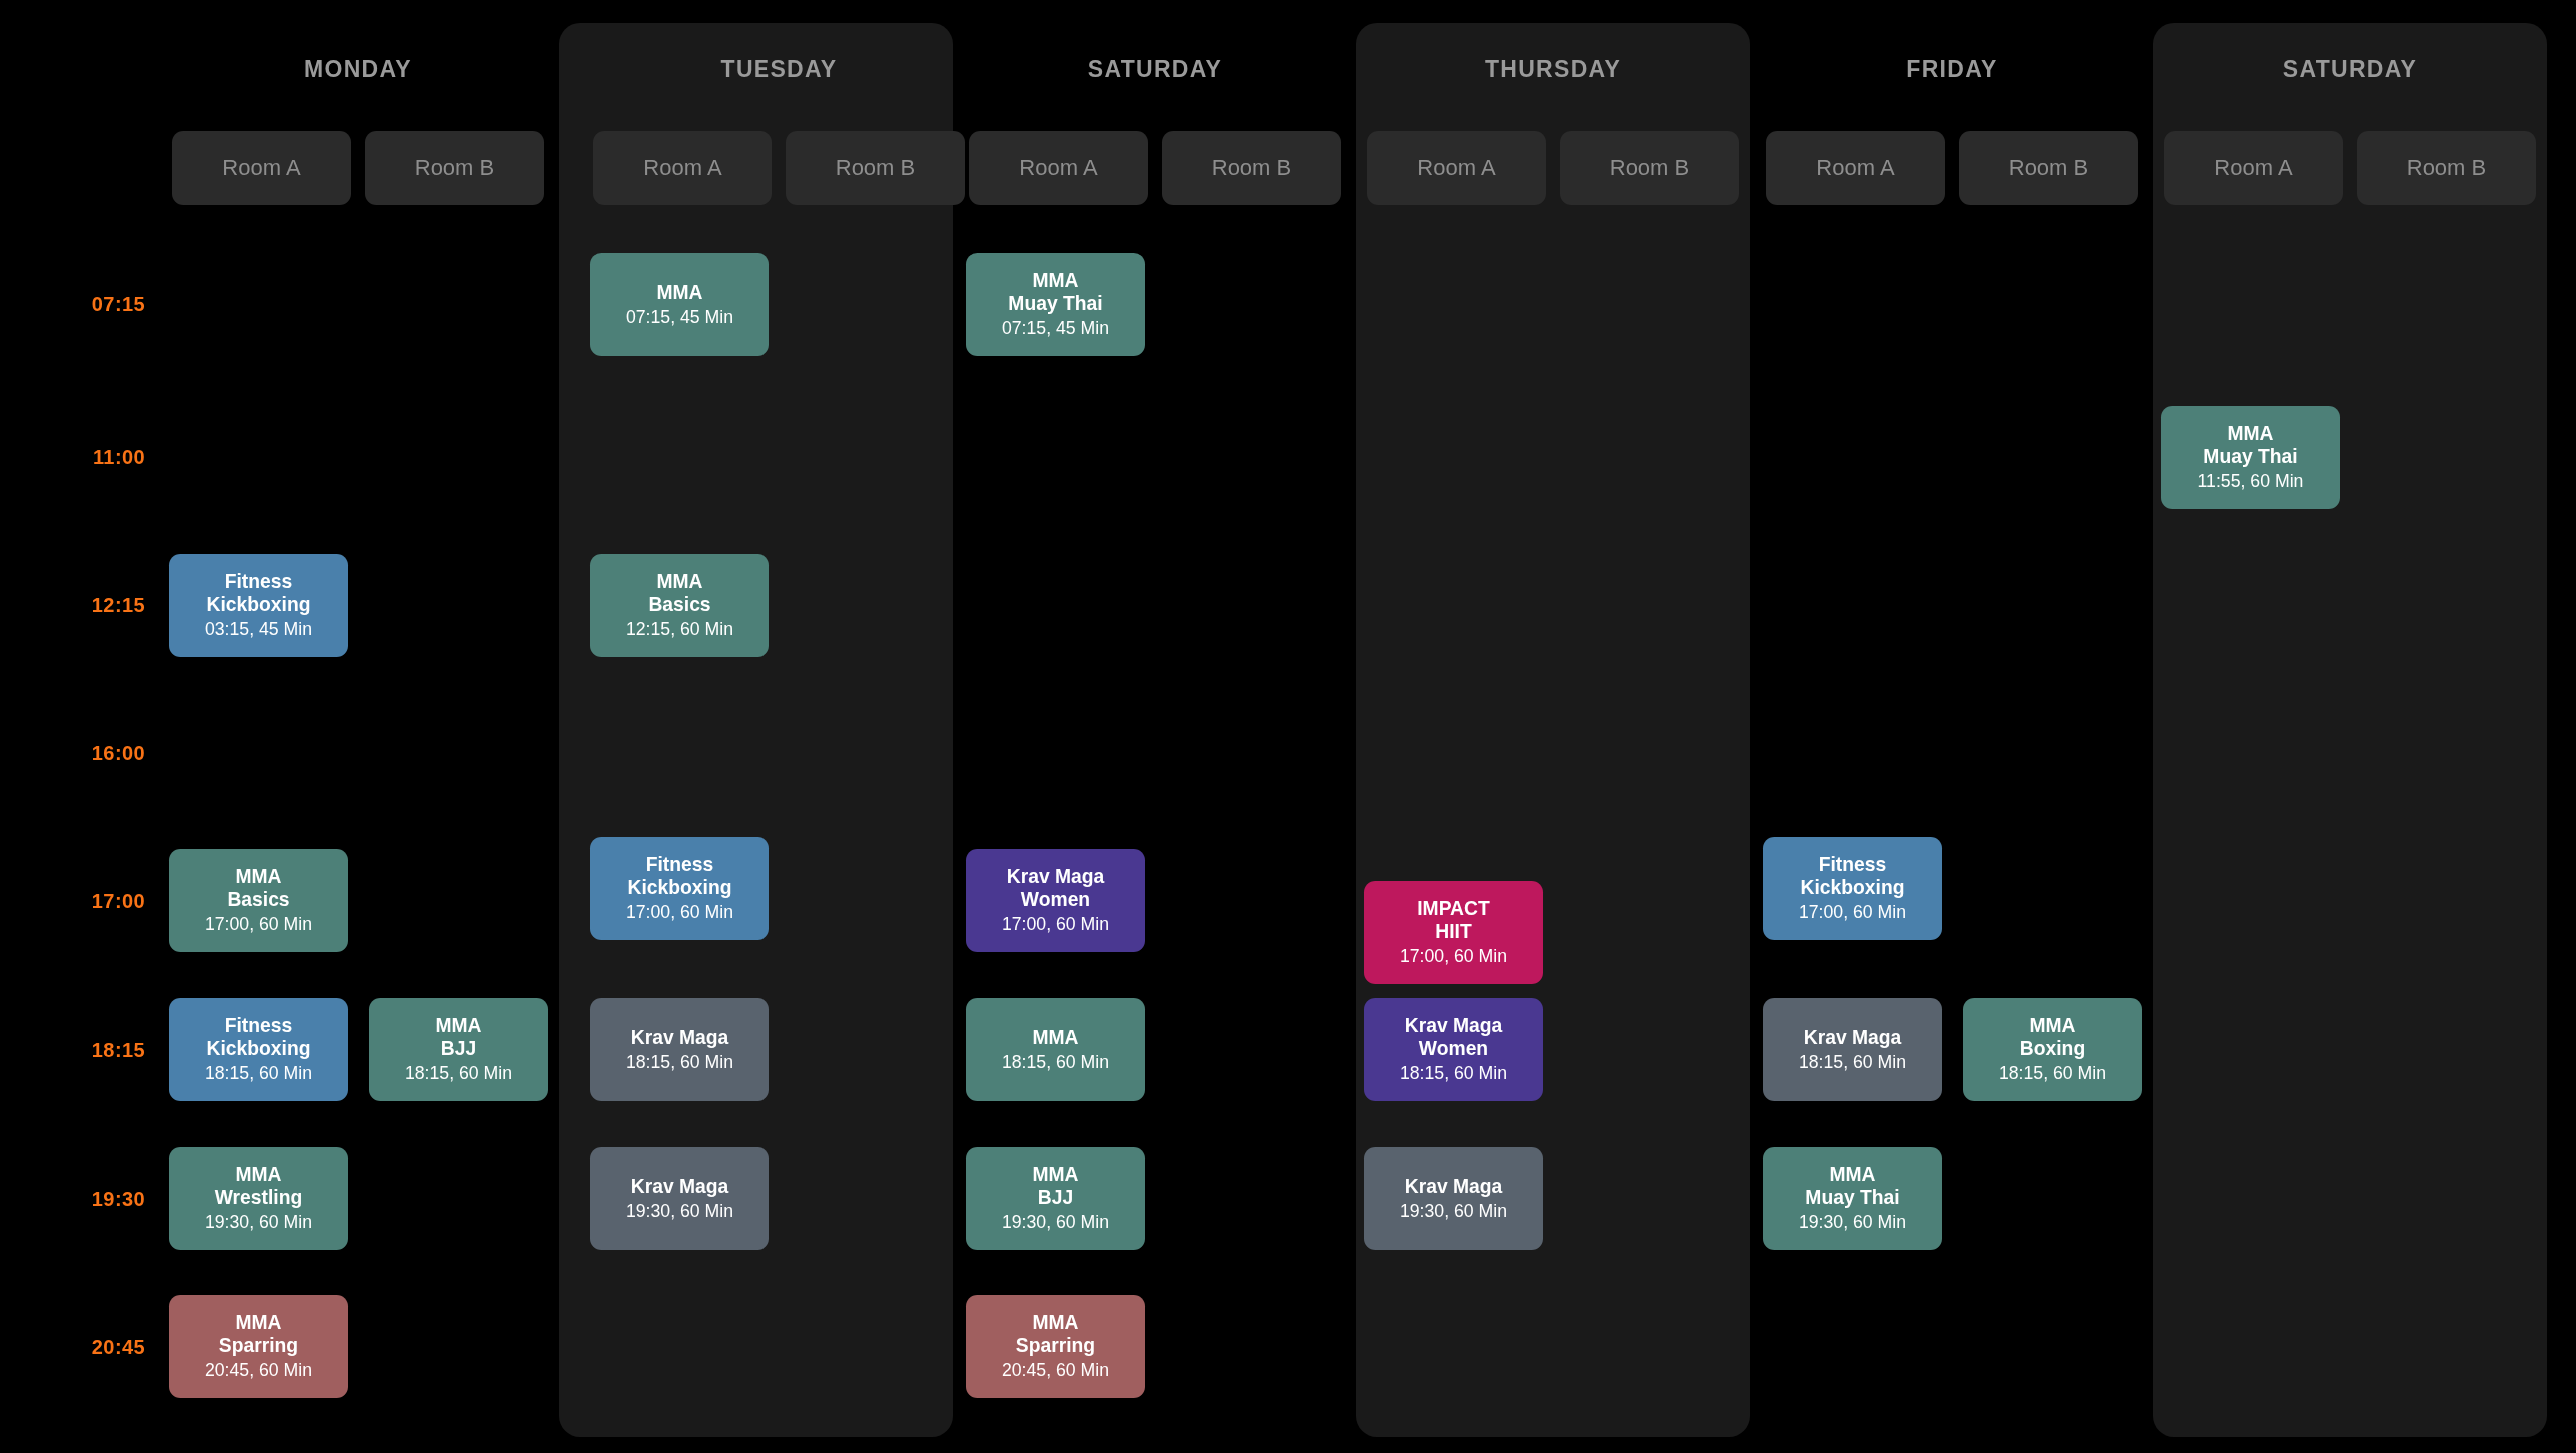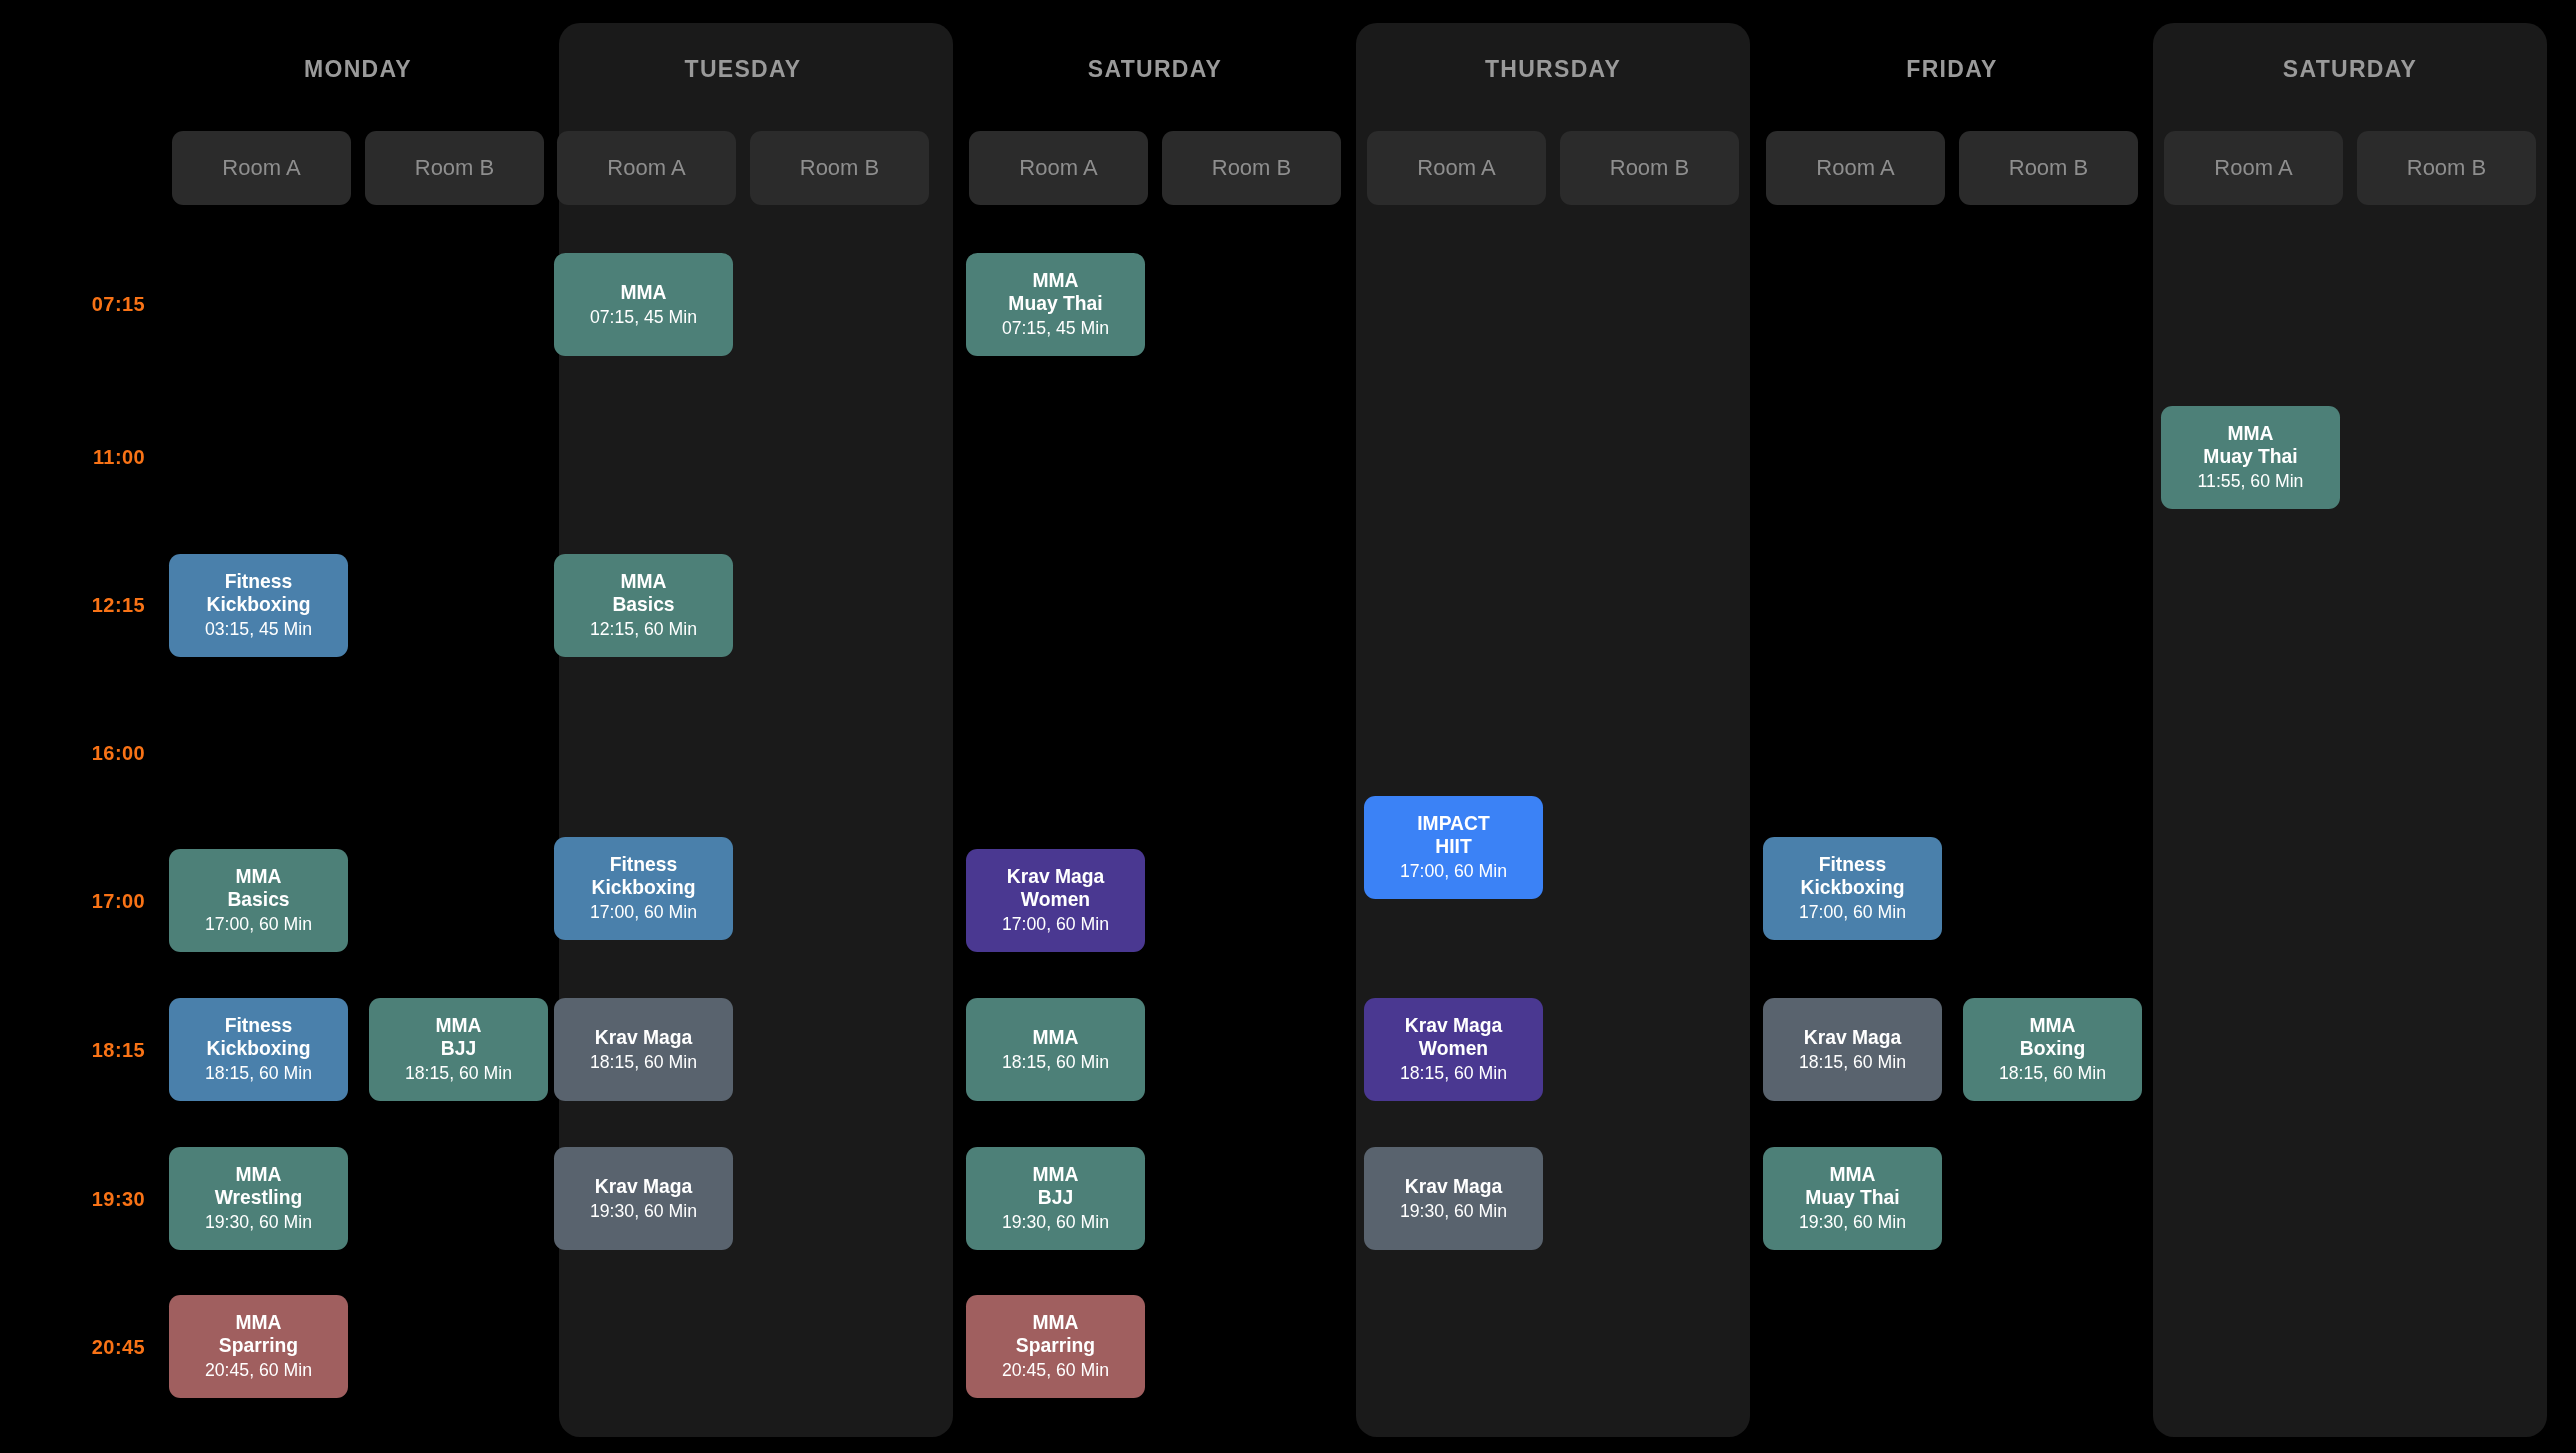--- a/index.html
+++ b/index.html
@@ -158,21 +158,21 @@
         <div class="cc-title">MMA
 Wrestling</div>
         <div class="cc-meta">19:30, 60 Min</div>
       </div>
       <div class="class-card" style="top: 1295px; height: 103px; background: rgb(160, 95, 95); left: 8px;">
         <div class="cc-title">MMA
 Sparring</div>
         <div class="cc-meta">20:45, 60 Min</div>
       </div>
     </div>
-    <div class="day-col" style="left: 546px; width: 394px; border-radius: 32px;">
+    <div class="day-col" style="left: 582px; width: 394px; border-radius: 32px;">
       <div class="day-title">TUESDAY</div>
       <div class="room-headers">
         <div class="room-header">Room A</div>
         <div class="room-header">Room B</div>
       </div>
       <div class="class-card" style="top: 253px; height: 103px; background: rgb(77, 128, 120); left: 8px;">
         <div class="cc-title">MMA</div>
         <div class="cc-meta">07:15, 45 Min</div>
       </div>
       <div class="class-card" style="top: 554px; height: 103px; background: rgb(77, 128, 120); left: 8px;">
@@ -224,21 +224,21 @@
 Sparring</div>
         <div class="cc-meta">20:45, 60 Min</div>
       </div>
     </div>
     <div class="day-col" style="left: 1356px; width: 394px;">
       <div class="day-title">THURSDAY</div>
       <div class="room-headers">
         <div class="room-header">Room A</div>
         <div class="room-header">Room B</div>
       </div>
-      <div class="class-card" style="top: 796px; height: 103px; background: #3b82f6; left: 8px;">
+      <div class="class-card" style="top: 881px; height: 103px; background: #be185d; left: 8px;">
         <div class="cc-title">IMPACT
 HIIT</div>
         <div class="cc-meta">17:00, 60 Min</div>
       </div>
       <div class="class-card" style="top: 998px; height: 103px; background: rgb(74, 56, 145); left: 8px;">
         <div class="cc-title">Krav Maga
 Women</div>
         <div class="cc-meta">18:15, 60 Min</div>
       </div>
       <div class="class-card" style="top: 1147px; height: 103px; background: rgb(89, 99, 110); left: 8px;">

